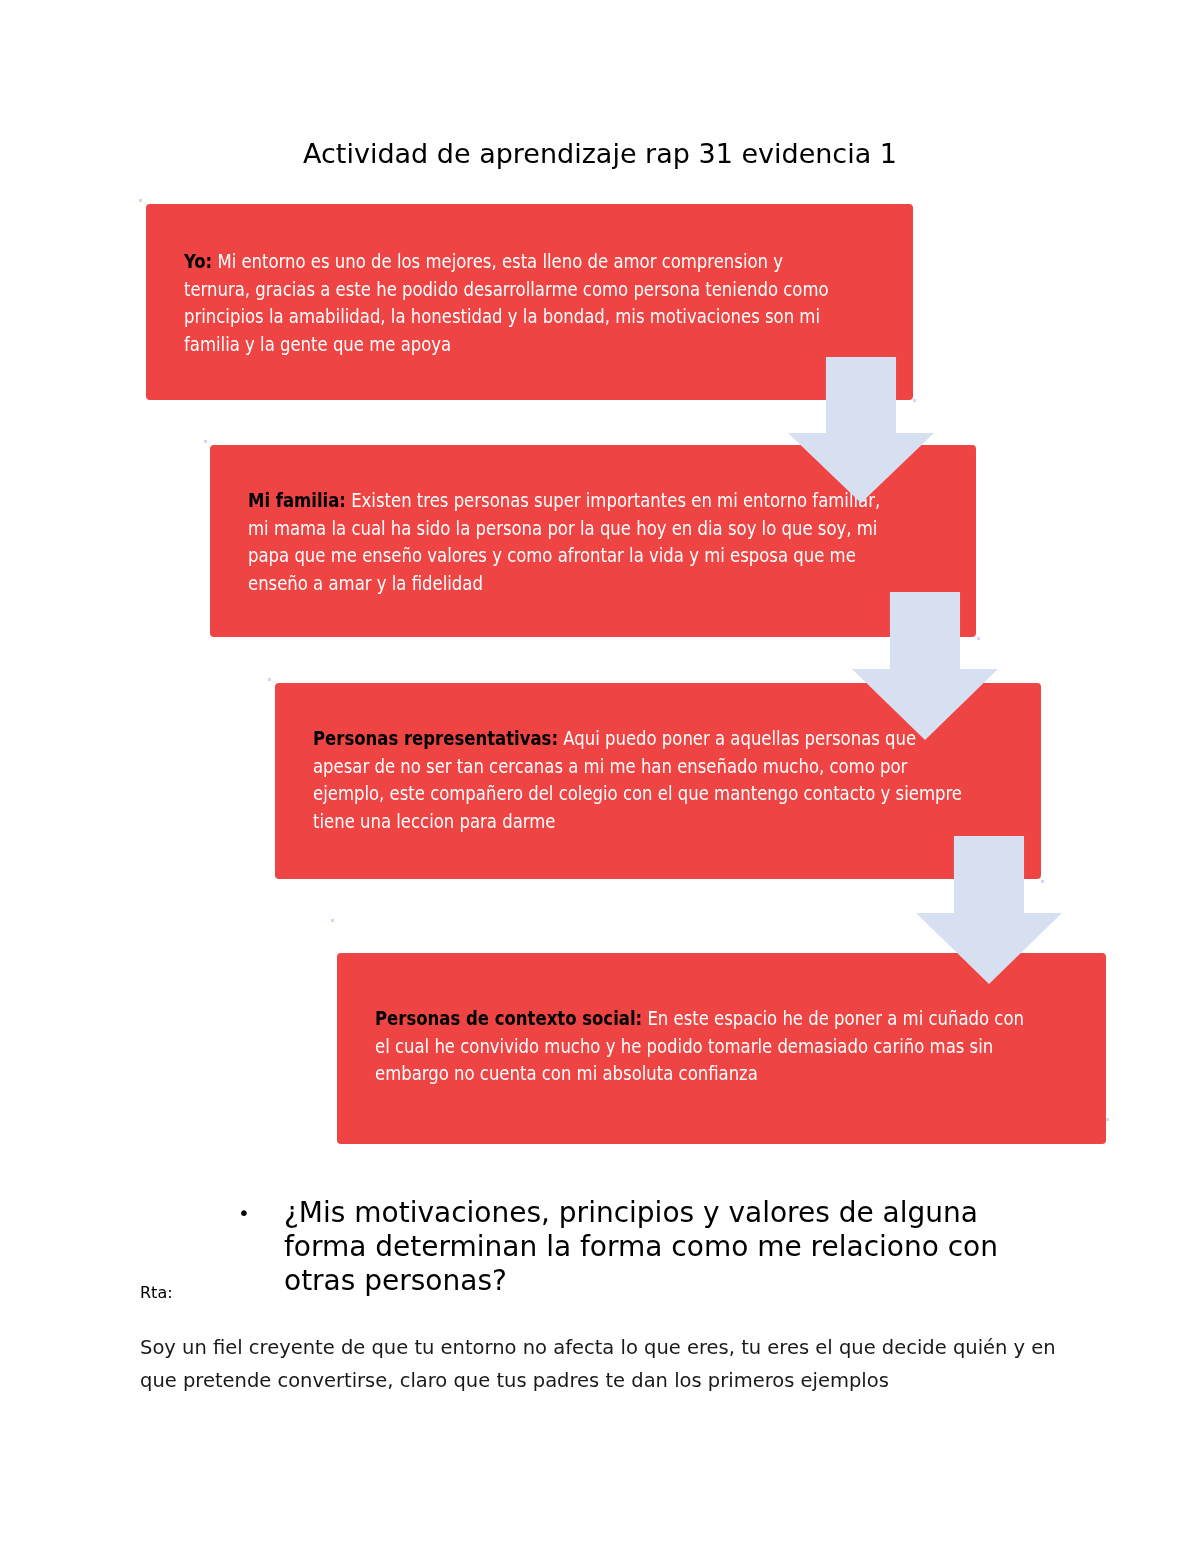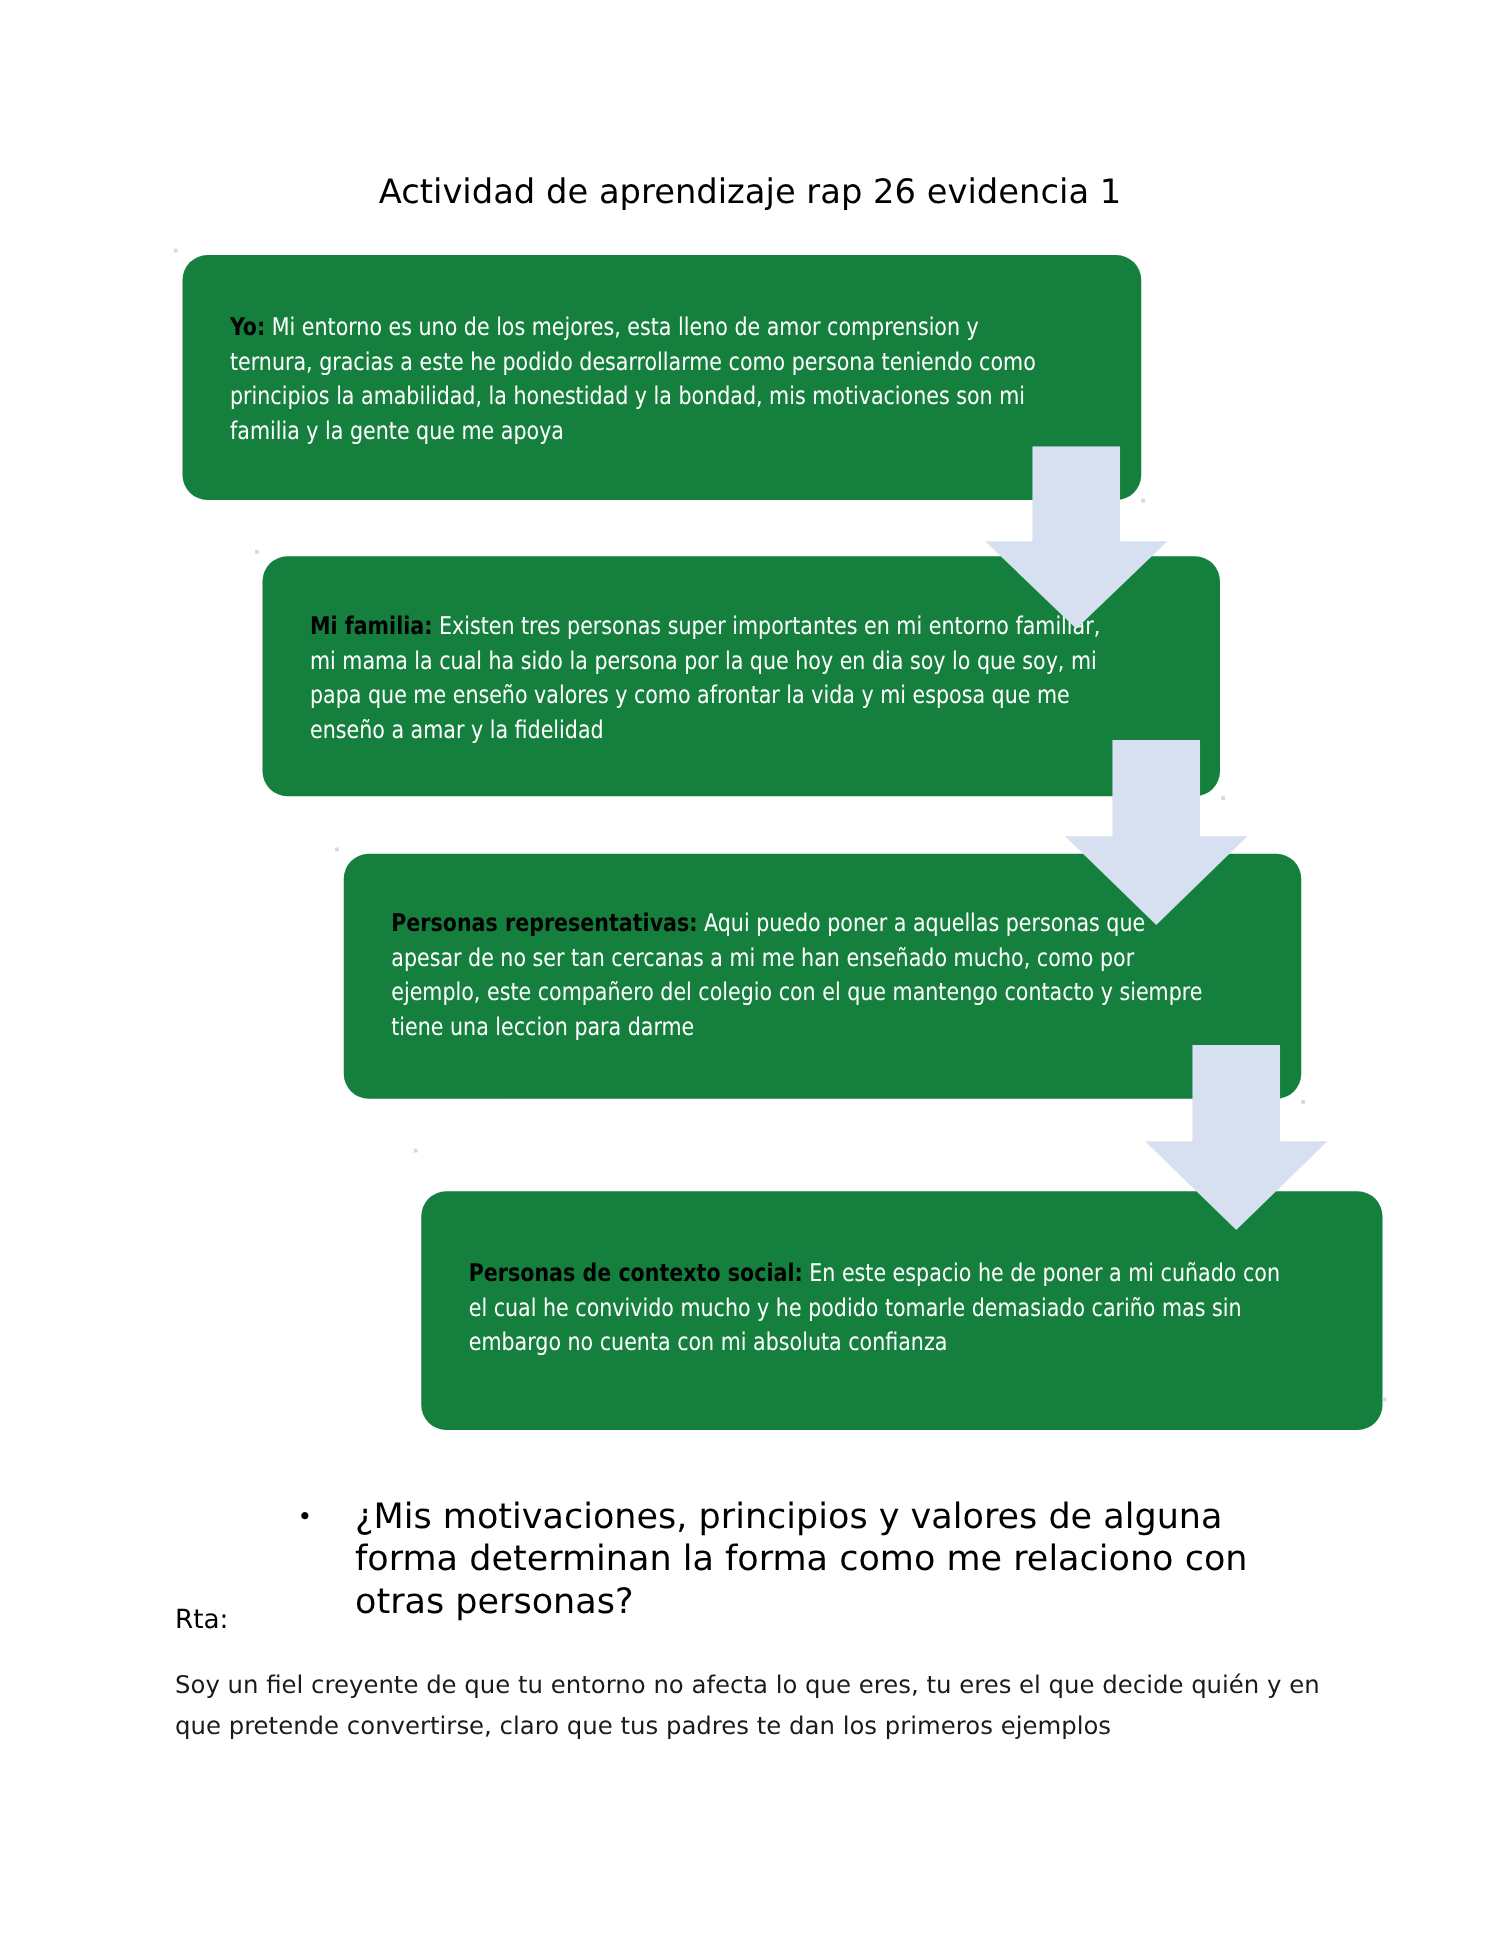--- a/index.html
+++ b/index.html
@@ -30,22 +30,22 @@
     font-family: "DejaVu Sans", sans-serif;
     font-size: 27px;
     font-weight: 400;
     color: #000000;
     letter-spacing: 0px;
   }
 
   
   .flow-box {
     position: absolute;
-    background: #15803d;
-    border-radius: 20px;
+    background: #ef4444;
+    border-radius: 4px;
     box-sizing: border-box;
     z-index: 2;
   }
   .flow-box .box-text {
     position: absolute;
     left: 38px;
     right: 34px;
     font-family: "DejaVu Sans Condensed", "DejaVu Sans", sans-serif;
     font-size: 19.5px;
     line-height: 27.5px;
@@ -104,21 +104,21 @@
     line-height: 34px;
     color: #000000;
   }
 
   
   .rta-heading {
     position: absolute;
     left: 140px;
     top: 1283px;
     font-family: "DejaVu Sans", sans-serif;
-    font-size: 21px;
+    font-size: 16px;
     color: #000000;
   }
 
   
   .answer-body {
     position: absolute;
     left: 140px;
     top: 1331px;
     width: 930px;
     font-family: "DejaVu Sans", sans-serif;
@@ -135,21 +135,21 @@
     height: 3px;
     z-index: 5;
     opacity: .7;
   }
 </style>
 </head>
 <body>
 
 <div class="page">
 
-  <div class="doc-title">Actividad de aprendizaje rap 26 evidencia 1</div>
+  <div class="doc-title">Actividad de aprendizaje rap 31 evidencia 1</div>
 
   <div class="flow-box" id="box-1">
     <div class="box-text">
       <span class="box-lead">Yo:</span><span> Mi entorno es uno de los mejores, esta lleno de amor comprension y ternura, gracias a este he podido desarrollarme como persona teniendo como principios la amabilidad, la honestidad y la bondad, mis motivaciones son mi familia y la gente que me apoya</span>
     </div>
   </div>
 
   <svg class="flow-arrow" id="arrow-1" viewBox="0 0 100 100" preserveAspectRatio="none">
     <polygon points="26,0 74,0 74,52 100,52 50,100 0,52 26,52" fill="#D6E0F0"></polygon>
   </svg>

